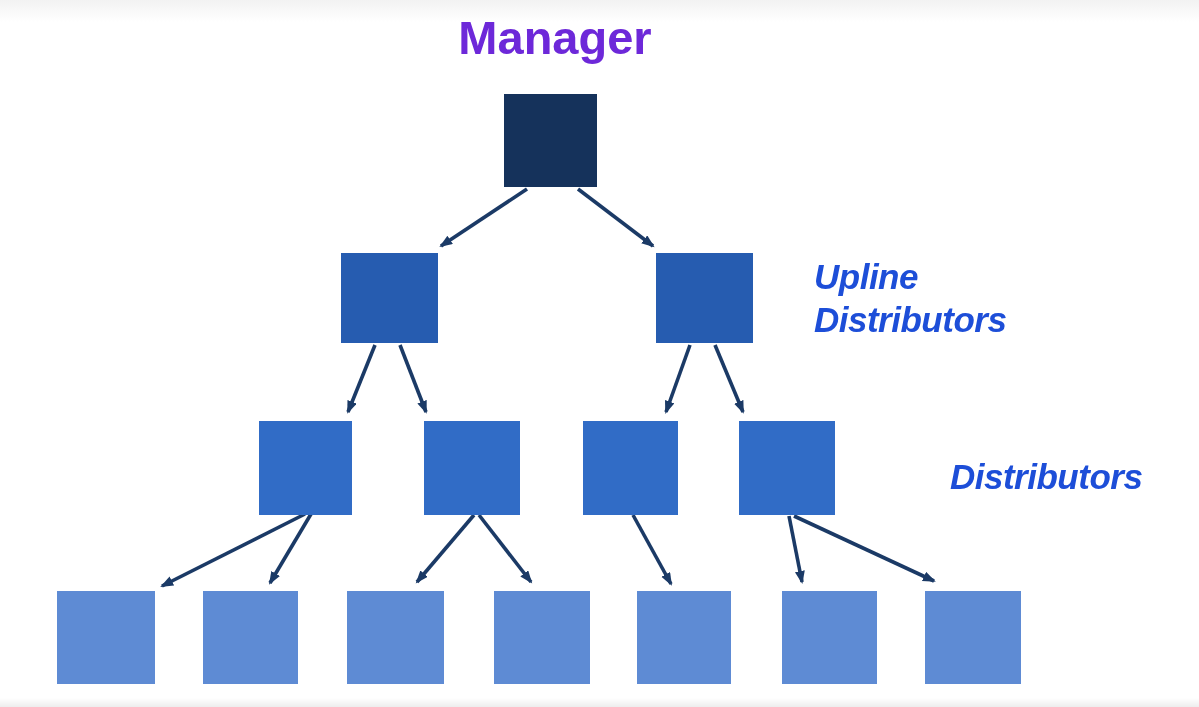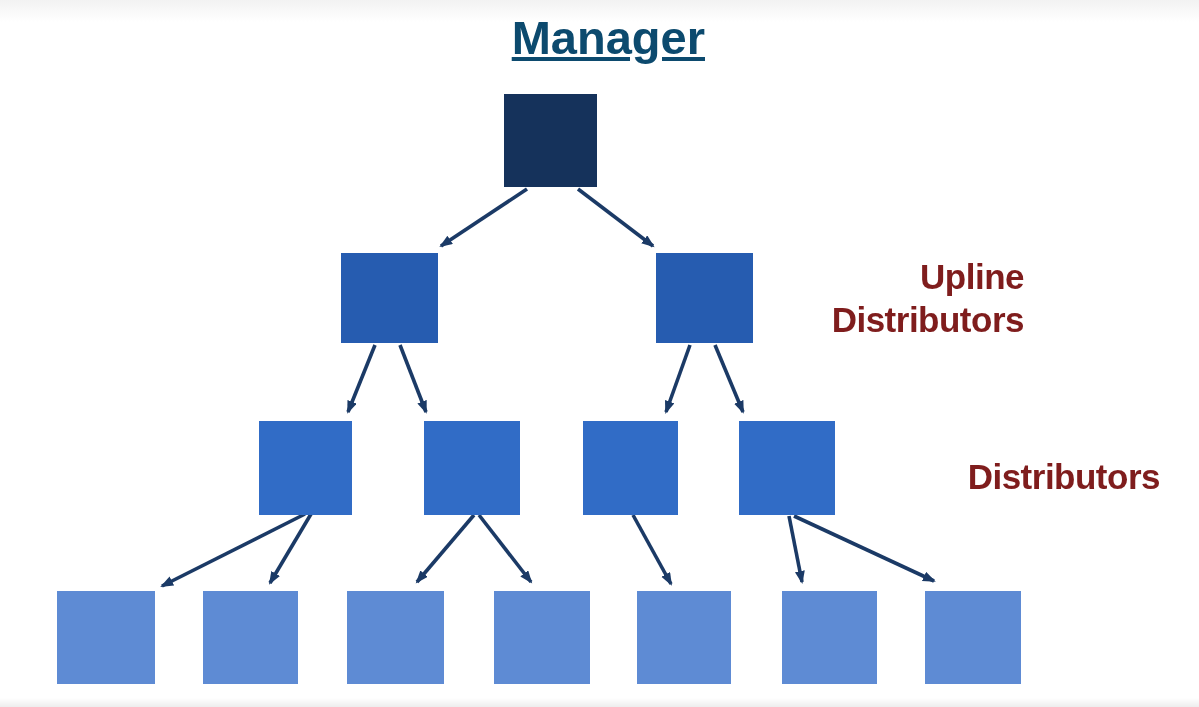--- a/index.html
+++ b/index.html
@@ -9,27 +9,26 @@
     font-family:"Liberation Sans", sans-serif;
   }
   
   .top-strip{position:absolute;left:0;top:0;width:100%;height:22px;
     background:linear-gradient(#f2f2f2,#ffffff);pointer-events:none;}
   .bottom-strip{position:absolute;left:0;bottom:0;width:100%;height:9px;
     background:linear-gradient(#ffffff,#ededed);pointer-events:none;}
 
   .page-title{
     position:absolute;left:405px;top:10px;width:300px;
-    text-align:right;font-size:47px;font-weight:700;color:#0c4a6e;
+    text-align:center;font-size:47px;font-weight:700;color:#6d28d9;
     letter-spacing:0px;
-    text-decoration:underline;
   }
   .side-label{
-    position:absolute;text-align:right;color:#7f1d1d;
-    font-size:35px;font-weight:700;line-height:43px;letter-spacing:-0.5px;
+    position:absolute;text-align:left;color:#1d4ed8;
+    font-size:35px;font-weight:700;line-height:43px;letter-spacing:-0.5px;font-style:italic;
   }
   #upline-label{left:814px;top:255px;width:210px;}
   #downline-label{left:950px;top:455px;width:210px;}
 
   .node{position:absolute;}
   .manager-box{background:#15325B;}
   .upline-box{background:#265CB0;}
   .downline-box{background:#316CC6;}
   .bottom-box{background:#5E8BD4;}
 

